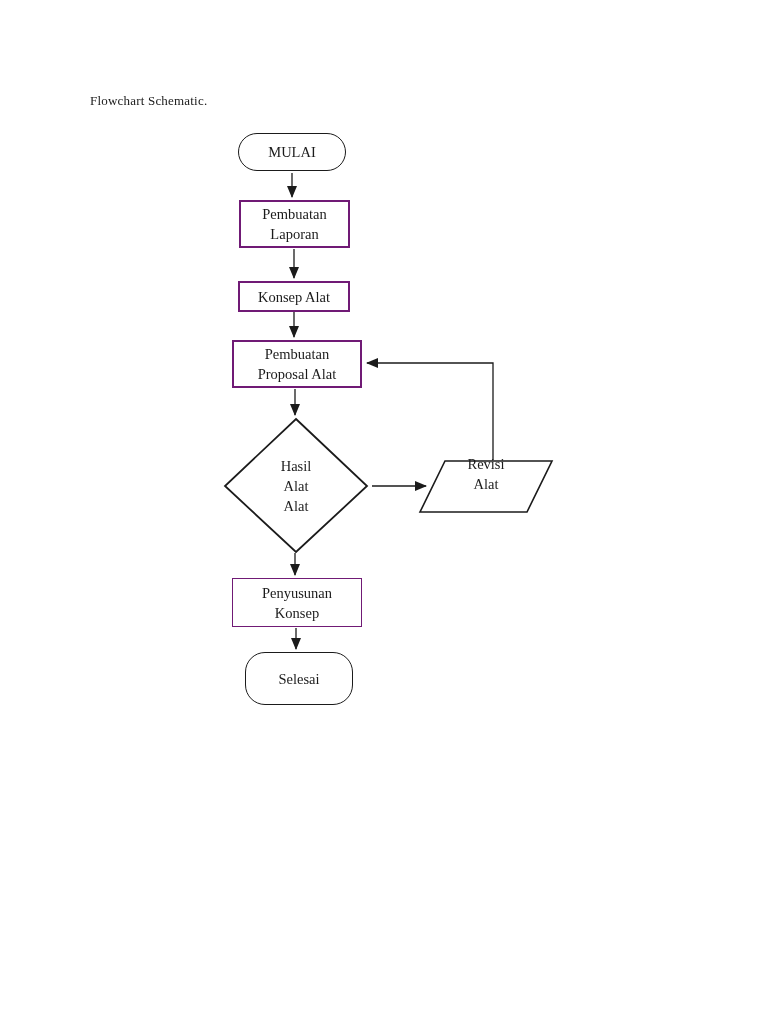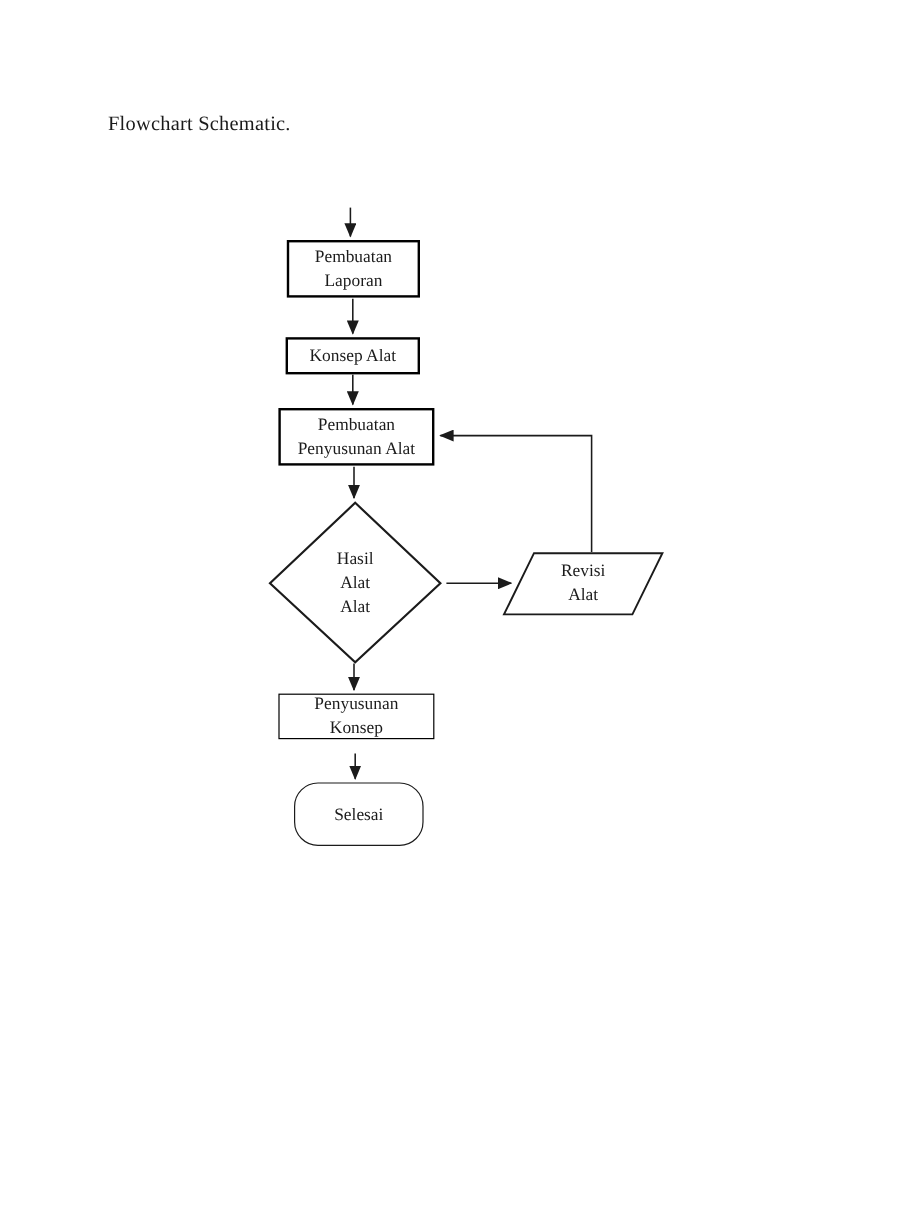--- a/index.html
+++ b/index.html
@@ -10,21 +10,21 @@
     height: 1024px;
     background: #ffffff;
     overflow: hidden;
     font-family: "Liberation Serif", "DejaVu Serif", serif;
     color: #1b1b1b;
   }
   .doc-title {
     position: absolute;
     left: 90px;
     top: 93px;
-    font-size: 17px;
+    font-size: 13px;
     letter-spacing: 0.2px;
   }
   .connector-layer {
     position: absolute;
     left: 0; top: 0;
     width: 768px; height: 1024px;
   }
   .node {
     position: absolute;
     display: flex;
@@ -33,21 +33,21 @@
     justify-content: center;
     text-align: center;
     font-size: 14.5px;
     line-height: 20px;
     background: #ffffff;
   }
   .terminator {
     border: 1.6px solid #1b1b1b;
   }
   .process {
-    border: 2px solid #000000;
+    border: 2px solid #701a75;
   }
   .thin {
     border-width: 1.6px;
   }
   .shape-text {
     position: absolute;
     display: flex;
     flex-direction: column;
     align-items: center;
     justify-content: center;
@@ -55,22 +55,22 @@
     font-size: 14.5px;
     line-height: 20px;
     background: transparent;
   }
   
   .n-start      { left: 238px; top: 133px; width: 108px; height: 38px; border-radius: 19px; }
   .n-proposal   { left: 239px; top: 200px; width: 111px; height: 48px; }
   .n-konsep     { left: 238px; top: 281px; width: 112px; height: 31px; }
   .n-rangkaian  { left: 232px; top: 340px; width: 130px; height: 48px; border-width: 2.2px; }
   .n-decision-t { left: 246px; top: 456px; width: 100px; height: 60px; }
-  .n-io-t       { left: 436px; top: 466px; width: 100px; height: 40px; }
-  .n-laporan    { left: 232px; top: 578px; width: 130px; height: 38px; }
+  .n-io-t       { left: 436px; top: 454px; width: 100px; height: 40px; }
+  .n-laporan    { left: 232px; top: 578px; width: 130px; height: 49px; }
   .n-end        { left: 245px; top: 652px; width: 108px; height: 53px; border-radius: 20px; }
 </style>
 </head>
 <body>
 
 <div class="page">
 
   <div class="doc-title">Flowchart Schematic.</div>
 
   <svg class="connector-layer" width="768" height="1024" viewBox="0 0 768 1024" xmlns="http://www.w3.org/2000/svg">
@@ -86,33 +86,36 @@
     <line x1="295" y1="389" x2="295" y2="415" stroke="#1b1b1b" stroke-width="1.3" marker-end="url(#arrow)"></line>
     <line x1="372" y1="486" x2="426" y2="486" stroke="#1b1b1b" stroke-width="1.3" marker-end="url(#arrow)"></line>
     <polyline points="493,460 493,363 367,363" fill="none" stroke="#1b1b1b" stroke-width="1.3" marker-end="url(#arrow)"></polyline>
     <line x1="295" y1="553" x2="295" y2="575" stroke="#1b1b1b" stroke-width="1.3" marker-end="url(#arrow)"></line>
     <line x1="296" y1="628" x2="296" y2="649" stroke="#1b1b1b" stroke-width="1.3" marker-end="url(#arrow)"></line>
 
     <polygon points="296,419 367,486 296,552 225,486" fill="#ffffff" stroke="#1b1b1b" stroke-width="1.8"></polygon>
     <polygon points="445,461 552,461 527,512 420,512" fill="#ffffff" stroke="#1b1b1b" stroke-width="1.6"></polygon>
   </svg>
 
+  <div class="node terminator n-start">
+    <span>MULAI</span>
+  </div>
 
   <div class="node process n-proposal">
     <span>Pembuatan</span>
     <span>Laporan</span>
   </div>
 
   <div class="node process n-konsep">
     <span>Konsep Alat</span>
   </div>
 
   <div class="node process n-rangkaian">
     <span>Pembuatan</span>
-    <span>Penyusunan Alat</span>
+    <span>Proposal Alat</span>
   </div>
 
   <div class="shape-text n-decision-t">
     <span>Hasil</span>
     <span>Alat</span>
     <span>Alat</span>
   </div>
 
   <div class="shape-text n-io-t">
     <span>Revisi</span>

